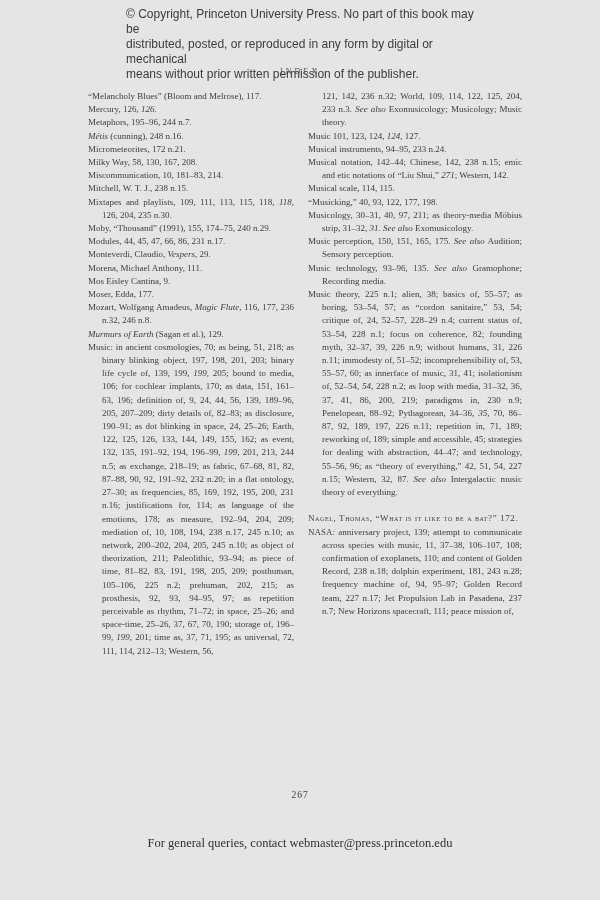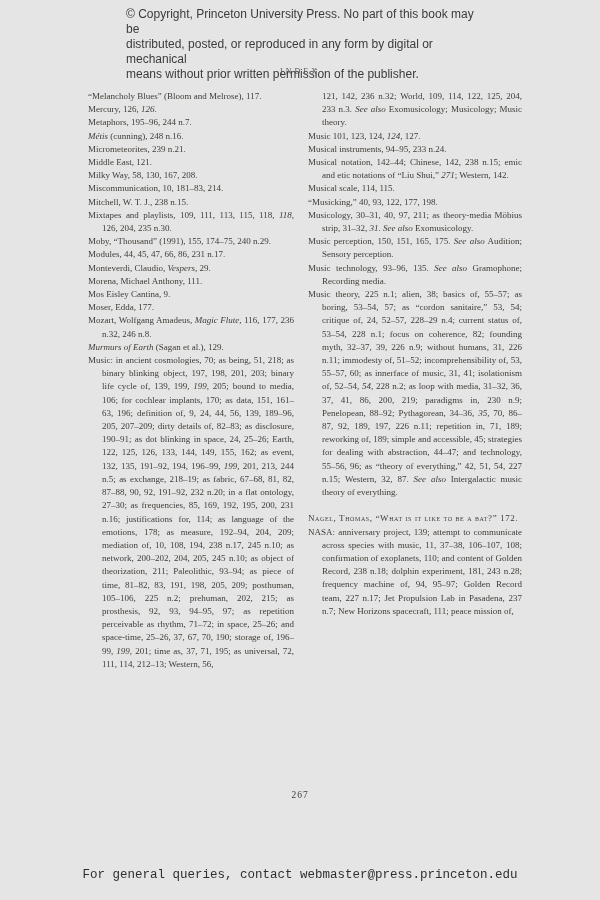--- a/index.html
+++ b/index.html
@@ -58,25 +58,25 @@
     top: 790px;
     left: 0;
     width: 100%;
     text-align: center;
     font-size: 9.5px;
     letter-spacing: 1px;
     color: #403c37;
   }
   .footer {
     position: absolute;
-    top: 868px;
+    top: 836px;
     left: 0;
     width: 100%;
     text-align: center;
-    font-family: Liberation Mono, monospace;
+    font-family: Liberation Serif, serif;
     font-size: 12.5px;
     color: #2f2f2f;
   }
 </style>
 </head>
 <body>
 
 <div class="page">
 
   <div class="copyright">
@@ -86,22 +86,21 @@
   </div>
 
   <div class="running-head">INDEX</div>
 
   <div class="columns">
     <div class="col col-left" id="col-left">
         <p class="entry"><span class="seg">“Melancholy Blues” (Bloom and Melrose), 117.</span></p>
         <p class="entry"><span class="seg">Mercury, 126, </span><span class="seg-i">126</span><span class="seg">.</span></p>
         <p class="entry"><span class="seg">Metaphors, 195–96, 244 n.7.</span></p>
         <p class="entry"><span class="seg-i">Métis</span><span class="seg"> (cunning), 248 n.16.</span></p>
-        <p class="entry"><span class="seg">Micrometeorites, 239 n.21.</span></p>
-        <p class="entry"><span class="seg">Middle East, 121.</span></p>
+        <p class="entry"><span class="seg">Micrometeorites, 172 n.21.</span></p>
         <p class="entry"><span class="seg">Milky Way, 58, 130, 167, 208.</span></p>
         <p class="entry"><span class="seg">Miscommunication, 10, 181–83, 214.</span></p>
         <p class="entry"><span class="seg">Mitchell, W. T. J., 238 n.15.</span></p>
         <p class="entry"><span class="seg">Mixtapes and playlists, 109, 111, 113, 115, 118, </span><span class="seg-i">118</span><span class="seg">, 126, 204, 235 n.30.</span></p>
         <p class="entry"><span class="seg">Moby, “Thousand” (1991), 155, 174–75, 240 n.29.</span></p>
         <p class="entry"><span class="seg">Modules, 44, 45, 47, 66, 86, 231 n.17.</span></p>
         <p class="entry"><span class="seg">Monteverdi, Claudio, </span><span class="seg-i">Vespers</span><span class="seg">, 29.</span></p>
         <p class="entry"><span class="seg">Morena, Michael Anthony, 111.</span></p>
         <p class="entry"><span class="seg">Mos Eisley Cantina, 9.</span></p>
         <p class="entry"><span class="seg">Moser, Edda, 177.</span></p>

